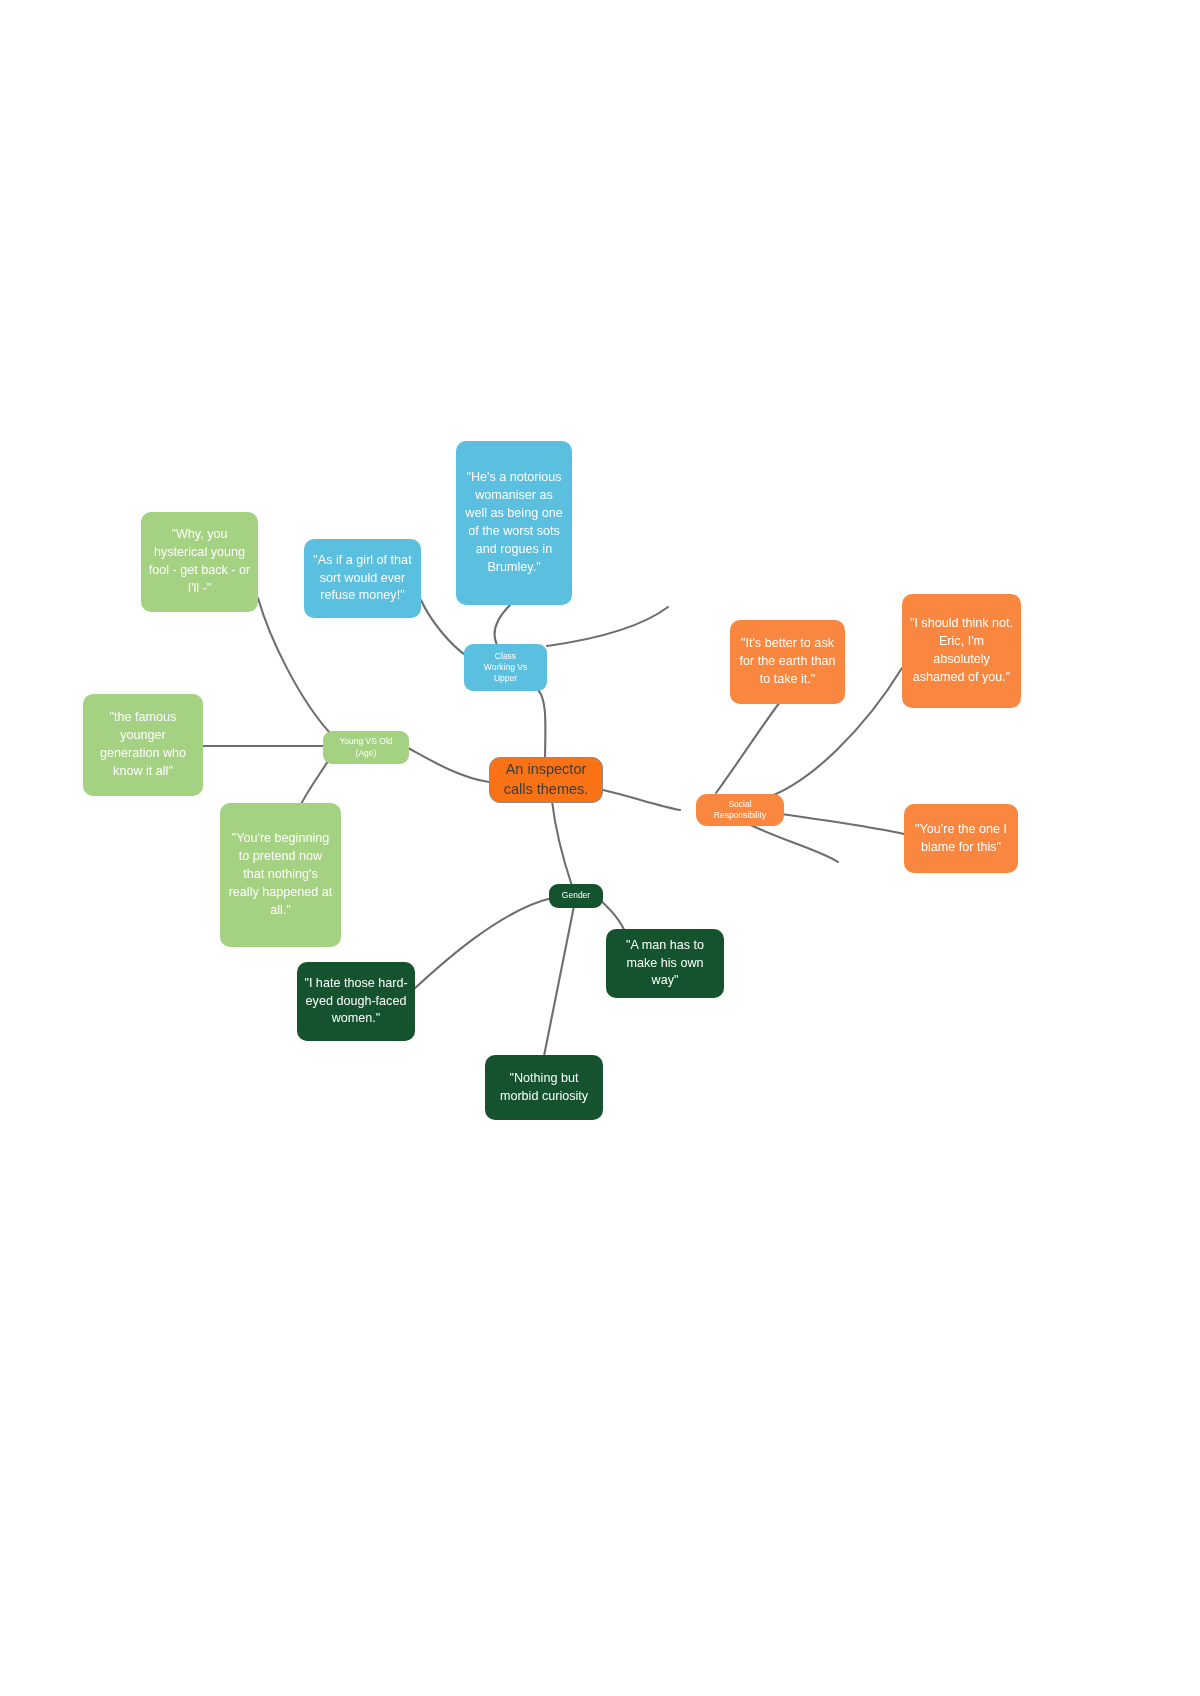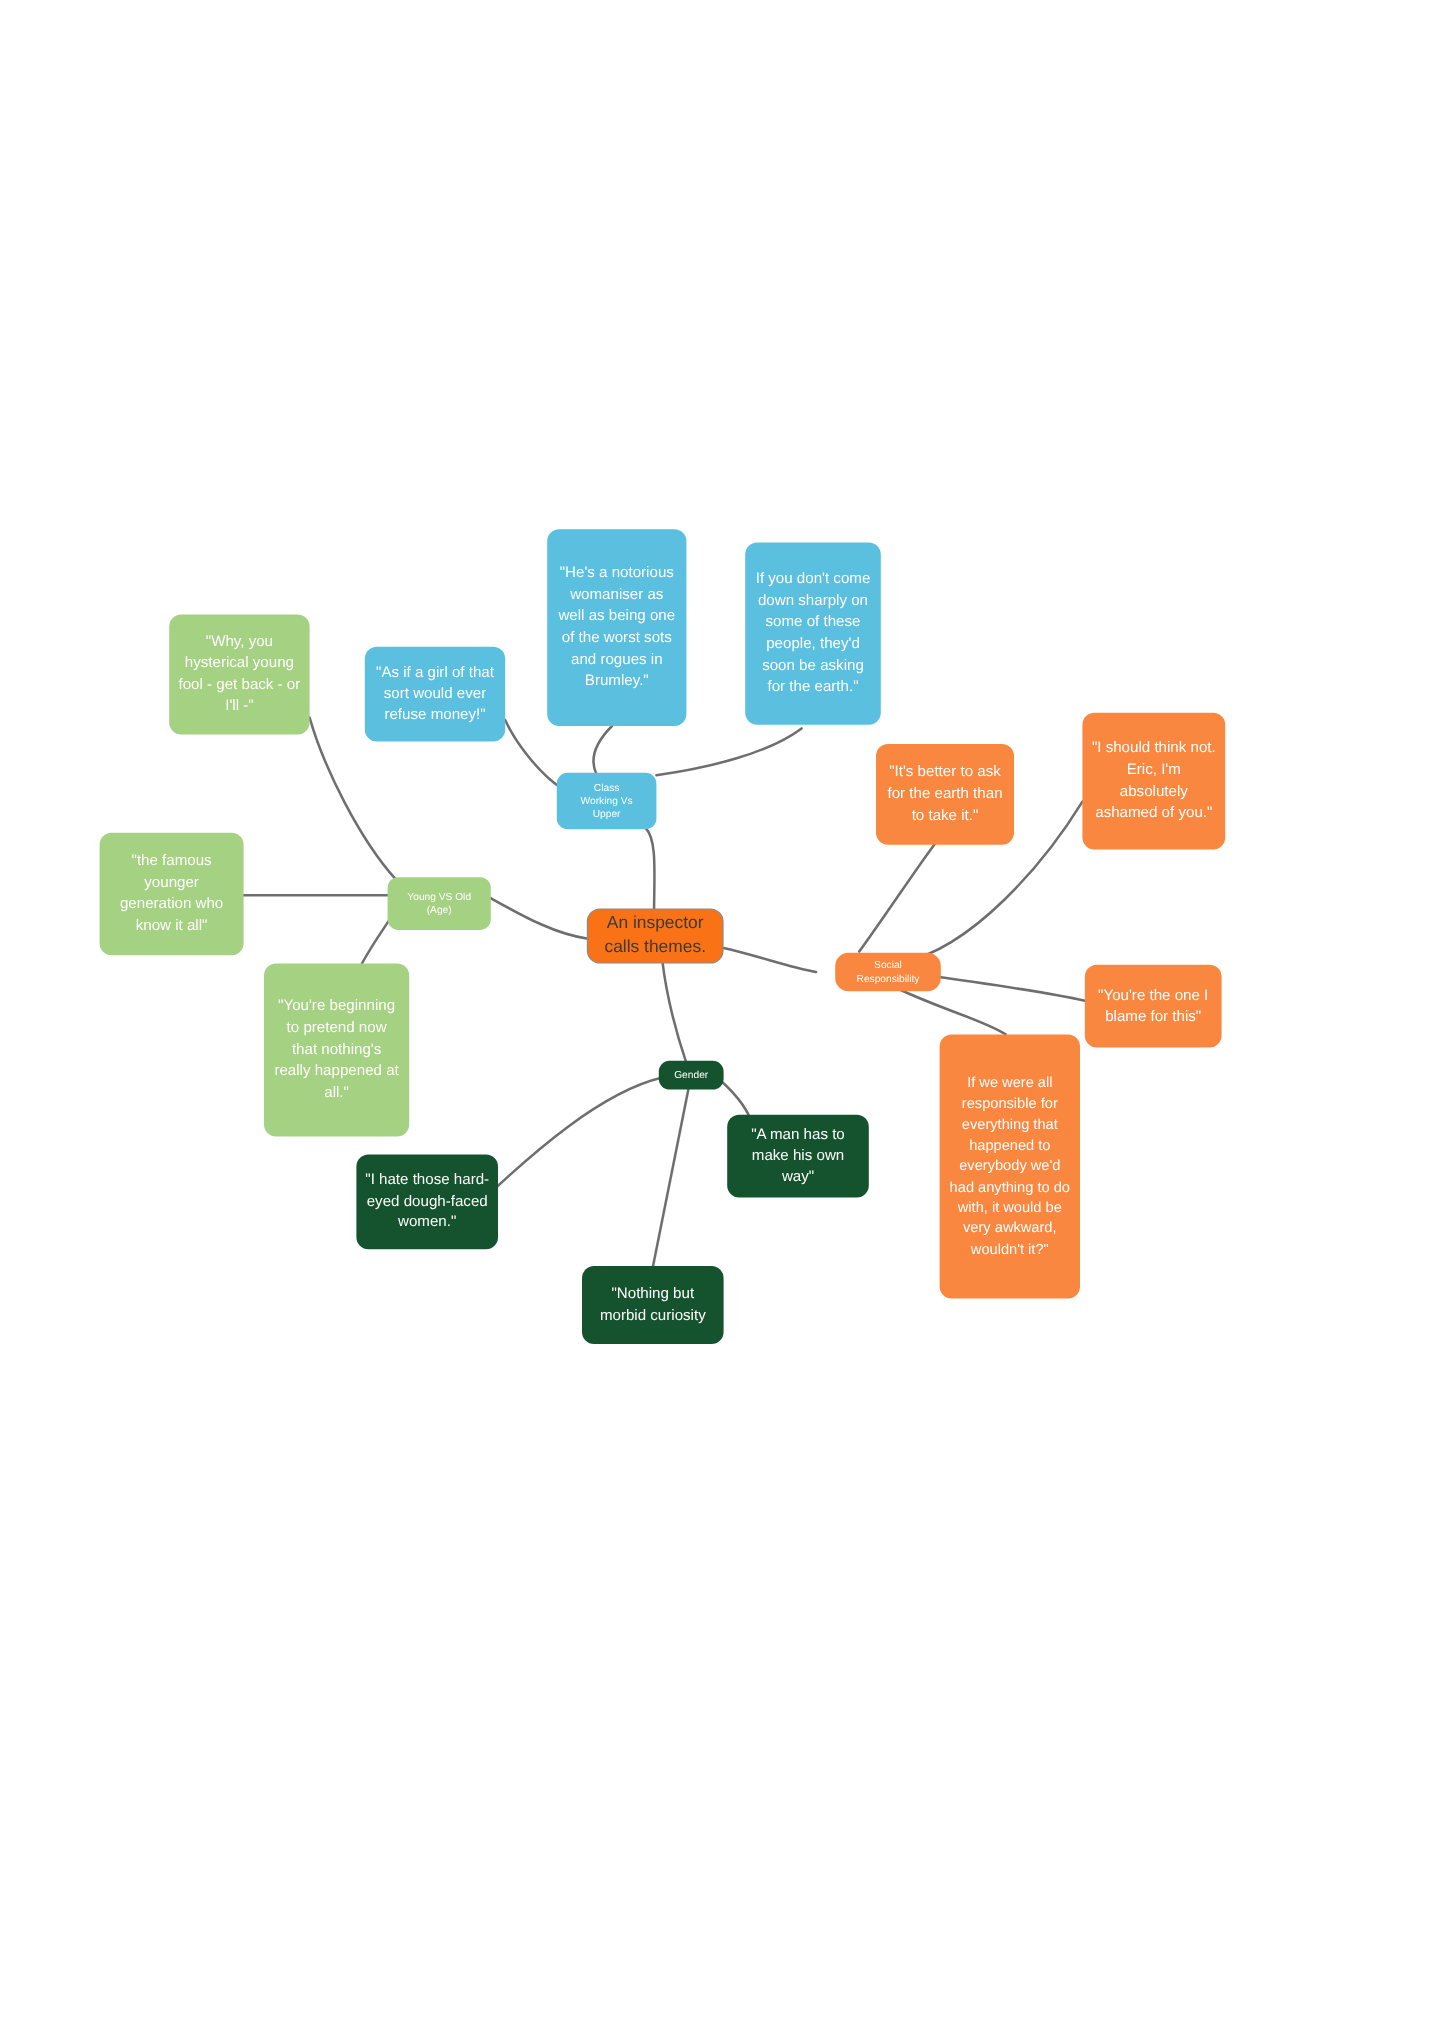--- a/index.html
+++ b/index.html
@@ -109,29 +109,26 @@
   <div class="node blue cat" style="left:464px; top:644px; width:83px; height:47px; white-space:pre-line;justify-content:center;">
     <span>Class
 Working Vs
 Upper</span>
   </div>
 
   <div class="node blue quote" style="left:456px; top:441px; width:116px; height:164px;">
     <span>"He's a notorious womaniser as well as being one of the worst sots and rogues in Brumley."</span>
   </div>
 
-  <div class="node blue quote" style="left:621px; top:452px; width:113px; height:152px;">
-    <span>If you don't come down sharply on some of these people, they'd soon be asking for the earth."</span>
-  </div>
 
   <div class="node blue quote" style="left:304px; top:539px; width:117px; height:79px;">
     <span>"As if a girl of that sort would ever refuse money!"</span>
   </div>
 
-  <div class="node green cat" style="left:323px; top:731px; width:86px; height:44px; white-space:pre-line;">
+  <div class="node green cat" style="left:323px; top:731px; width:86px; height:33px; white-space:pre-line;">
     <span>Young VS Old
 (Age)</span>
   </div>
 
   <div class="node green quote" style="left:141px; top:512px; width:117px; height:100px;">
     <span>"Why, you hysterical young fool - get back - or I'll -"</span>
   </div>
 
   <div class="node green quote" style="left:83px; top:694px; width:120px; height:102px;">
     <span>"the famous younger generation who know it all"</span>
@@ -151,23 +148,20 @@
   </div>
 
   <div class="node orange quote" style="left:902px; top:594px; width:119px; height:114px;">
     <span>"I should think not. Eric, I'm absolutely ashamed of you."</span>
   </div>
 
   <div class="node orange quote" style="left:904px; top:804px; width:114px; height:69px;">
     <span>"You're the one I blame for this"</span>
   </div>
 
-  <div class="node orange quote-sm" style="left:783px; top:862px; width:117px; height:220px;">
-    <span>If we were all responsible for everything that happened to everybody we'd had anything to do with, it would be very awkward, wouldn't it?"</span>
-  </div>
 
   <div class="node pink cat" style="left:549px; top:884px; width:54px; height:24px;">
     <span>Gender</span>
   </div>
 
   <div class="node pink quote" style="left:606px; top:929px; width:118px; height:69px;">
     <span>"A man has to make his own way"</span>
   </div>
 
   <div class="node pink quote" style="left:297px; top:962px; width:118px; height:79px;">

